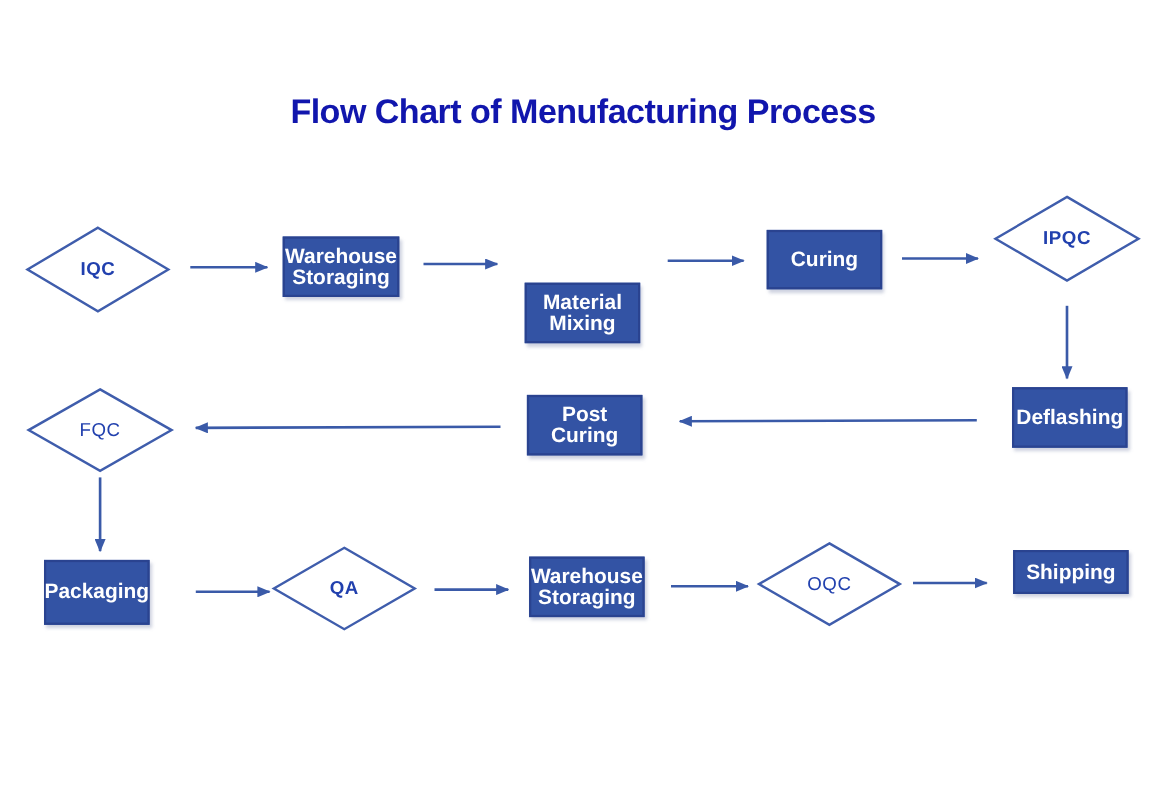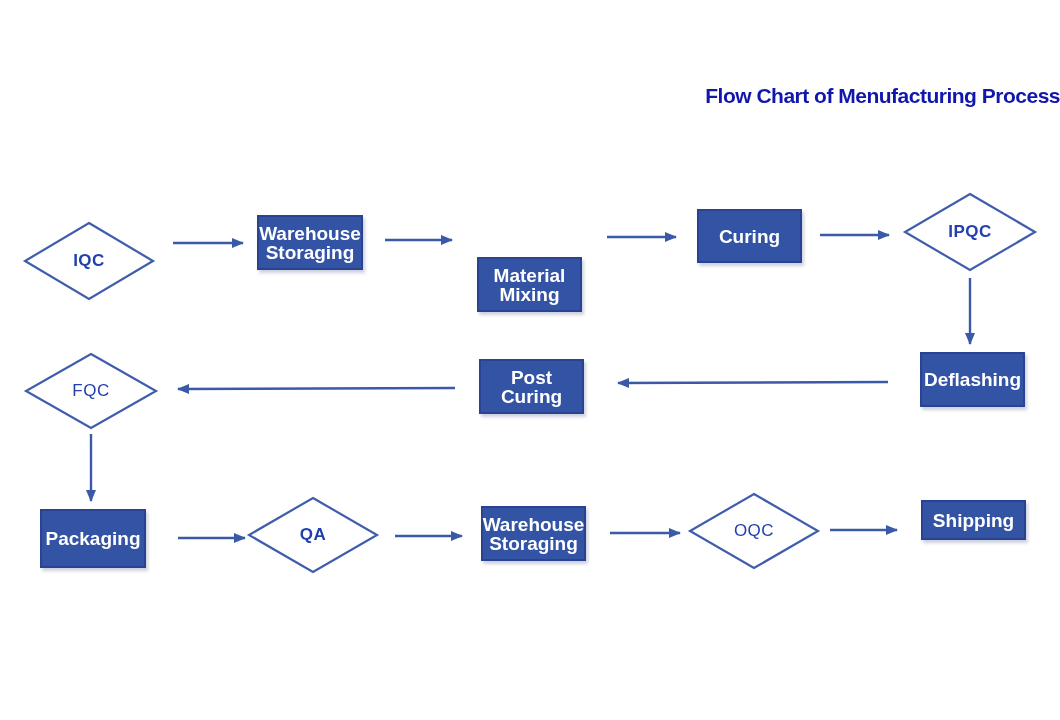--- a/index.html
+++ b/index.html
@@ -20,22 +20,22 @@
   }
   .canvas{
     position:relative;
     width:1060px;height:720px;
     background:var(--page-bg);
     overflow:hidden;
   }
   .title{
     position:absolute;
     left:0;right:0;top:84px;
-    text-align:right;
-    font-size:21px;
+    text-align:center;
+    font-size:31px;
     font-weight:bold;
     letter-spacing:-0.5px;
     color:var(--title-text);
   }
   .proc{
     position:absolute;
     box-sizing:border-box;
     background:var(--box-fill);
     border:2px solid var(--box-border);
     box-shadow:2px 3px 3px rgba(130,140,175,0.40);
@@ -97,42 +97,42 @@
     <line x1="970" y1="278" x2="970" y2="344" marker-end="url(#ah)"></line>
     <line x1="888" y1="382" x2="618" y2="383" marker-end="url(#ah)"></line>
     <line x1="455" y1="388" x2="178" y2="389" marker-end="url(#ah)"></line>
     <line x1="91" y1="434" x2="91" y2="501" marker-end="url(#ah)"></line>
     <line x1="178" y1="538" x2="245" y2="538" marker-end="url(#ah)"></line>
     <line x1="395" y1="536" x2="462" y2="536" marker-end="url(#ah)"></line>
     <line x1="610" y1="533" x2="680" y2="533" marker-end="url(#ah)"></line>
     <line x1="830" y1="530" x2="897" y2="530" marker-end="url(#ah)"></line>
   </svg>
 
-  <div class="diamond" style="left:22px;top:220px;width:134px;height:82px;">
+  <div class="diamond" style="left:22px;top:204px;width:134px;height:82px;">
     <svg width="134" height="82">
         <polygon class="poly" points="67,3 131,41 67,79 3,41"></polygon>
       </svg>
     <span class="lbl bold">IQC</span>
   </div>
 
   <div class="proc" style="left:257px;top:215px;width:106px;height:55px;">
     <span class="lbl">Warehouse
 Storaging</span>
   </div>
 
   <div class="proc" style="left:477px;top:212px;width:105px;height:55px;margin-top:45px;">
     <span class="lbl">Material
 Mixing</span>
   </div>
 
   <div class="proc" style="left:697px;top:209px;width:105px;height:54px;">
     <span class="lbl">Curing</span>
   </div>
 
-  <div class="diamond" style="left:902px;top:191px;width:136px;height:82px;">
+  <div class="diamond" style="left:902px;top:176px;width:136px;height:82px;">
     <svg width="136" height="82">
         <polygon class="poly" points="68,3 133,41 68,79 3,41"></polygon>
       </svg>
     <span class="lbl bold">IPQC</span>
   </div>
 
   <div class="proc" style="left:920px;top:352px;width:105px;height:55px;">
     <span class="lbl">Deflashing</span>
   </div>
 
@@ -141,21 +141,21 @@
 Curing</span>
   </div>
 
   <div class="diamond" style="left:23px;top:351px;width:136px;height:80px;">
     <svg width="136" height="80">
         <polygon class="poly" points="68,3 133,40 68,77 3,40"></polygon>
       </svg>
     <span class="lbl">FQC</span>
   </div>
 
-  <div class="proc" style="left:40px;top:509px;width:106px;height:59px;">
+  <div class="proc" style="left:40px;top:509px;width:96px;height:59px;">
     <span class="lbl">Packaging</span>
   </div>
 
   <div class="diamond" style="left:246px;top:495px;width:134px;height:80px;">
     <svg width="134" height="80">
         <polygon class="poly" points="67,3 131,40 67,77 3,40"></polygon>
       </svg>
     <span class="lbl bold">QA</span>
   </div>
 

